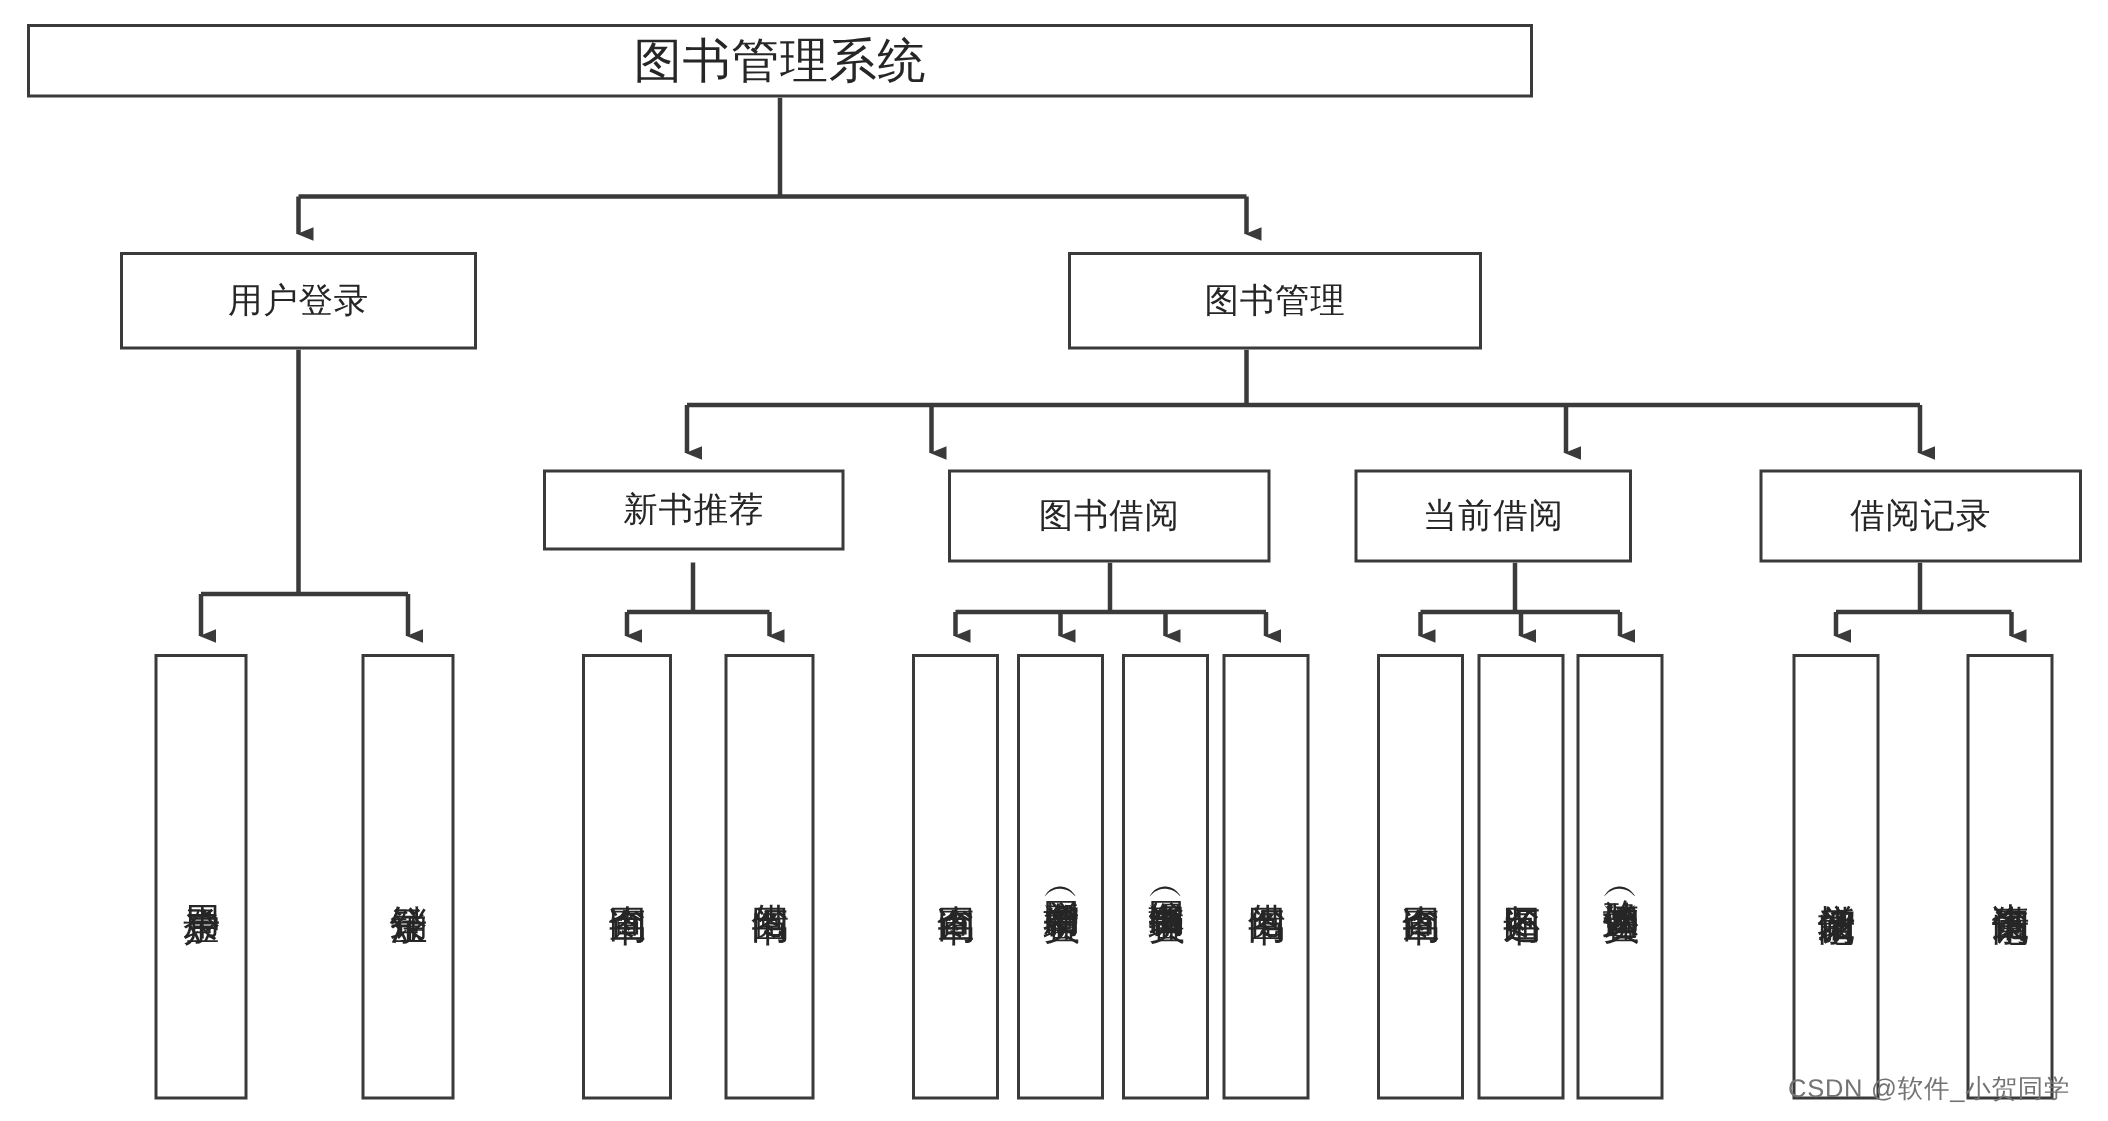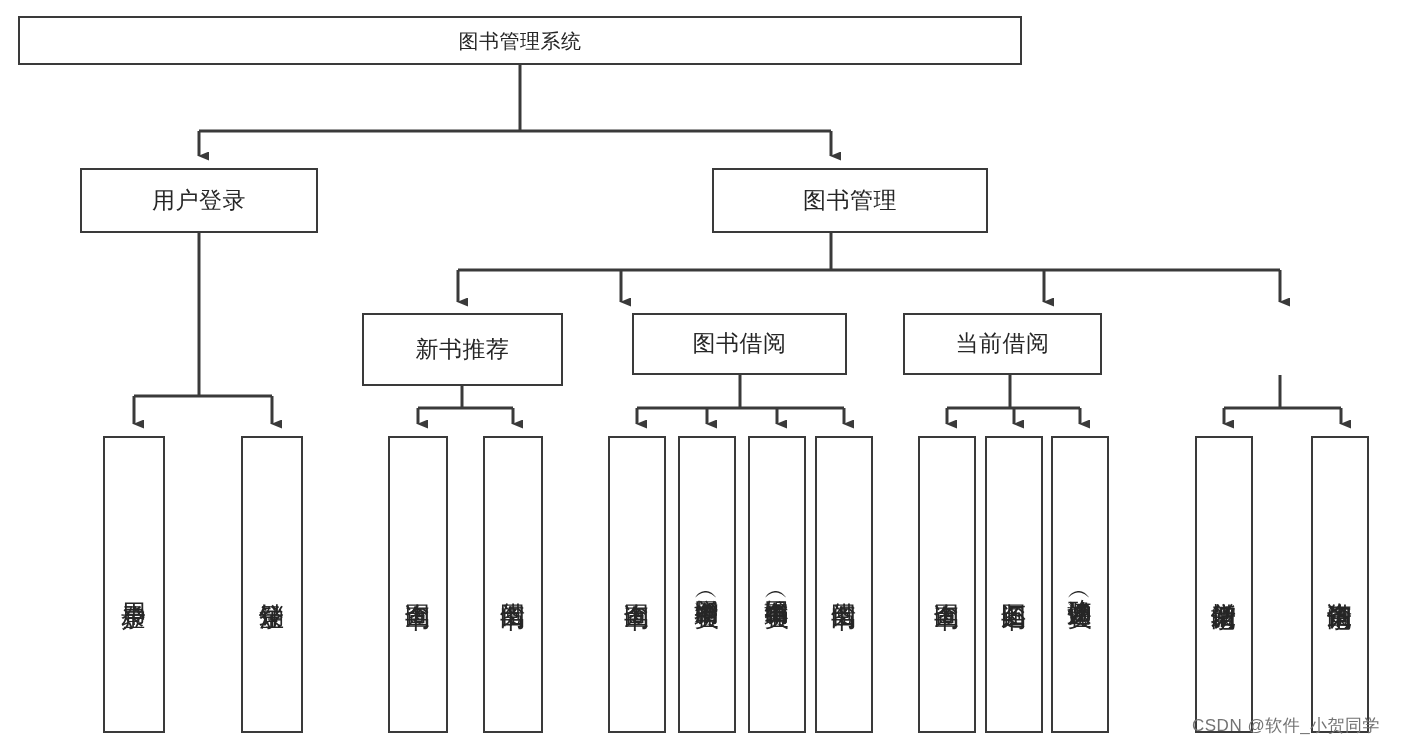--- a/index.html
+++ b/index.html
@@ -35,21 +35,21 @@
     justify-content: center;
     color: #262626;
   }
   .node-h {
     font-size: 23px;
     letter-spacing: 0.5px;
     line-height: 1.2;
     white-space: nowrap;
   }
   .node-root {
-    font-size: 20px;
+    font-size: 32px;
   }
   .node-v {
     writing-mode: vertical-rl;
     text-orientation: upright;
     font-size: 25px;
     line-height: 1.12;
     letter-spacing: 1px;
     padding: 2px 0;
     text-align: center;
   }
@@ -118,23 +118,24 @@
       <path d="M1224,408 L1224,424" marker-end="url(#arrow)"></path>
       <path d="M1341,408 L1341,424" marker-end="url(#arrow)"></path>
     </g>
   </svg>
 
   <div class="node node-h node-root" style="left:18px; top:16px; width:1004px; height:49px;">图书管理系统</div>
 
   <div class="node node-h" style="left:80px; top:168px; width:238px; height:65px;">用户登录</div>
   <div class="node node-h" style="left:712px; top:168px; width:276px; height:65px;">图书管理</div>
 
-  <div class="node node-h" style="left:362px; top:313px; width:201px; height:73px;">新书推荐</div>
+  <div class="node node-h" style="left:362px; top:313px; width:201px; height:54px;">新书推荐</div>
   <div class="node node-h" style="left:632px; top:313px; width:215px; height:62px;">图书借阅</div>
-  <div class="node node-h" style="left:903px; top:313px; width:199px; height:62px;">当前借阅</div>
+  <div class="node node-h" style="left:903px; top:313px; width:185px; height:62px;">当前借阅</div>
+  <div class="node node-h" style="left:1173px; top:313px; width:215px; height:62px;">借阅记录</div>
 
   <div class="node node-v" style="left:103px; top:436px; width:62px; height:297px;">用户登录</div>
   <div class="node node-v" style="left:241px; top:436px; width:62px; height:297px;">注销登录</div>
 
   <div class="node node-v" style="left:388px; top:436px; width:60px; height:297px;">查询图书</div>
   <div class="node node-v" style="left:483px; top:436px; width:60px; height:297px;">借阅图书</div>
 
   <div class="node node-v" style="left:608px; top:436px; width:58px; height:297px;">查询图书</div>
   <div class="node node-v tight" style="left:678px; top:436px; width:58px; height:297px;">新增图书（管理员）</div>
   <div class="node node-v tight" style="left:748px; top:436px; width:58px; height:297px;">编辑图书（管理员）</div>

